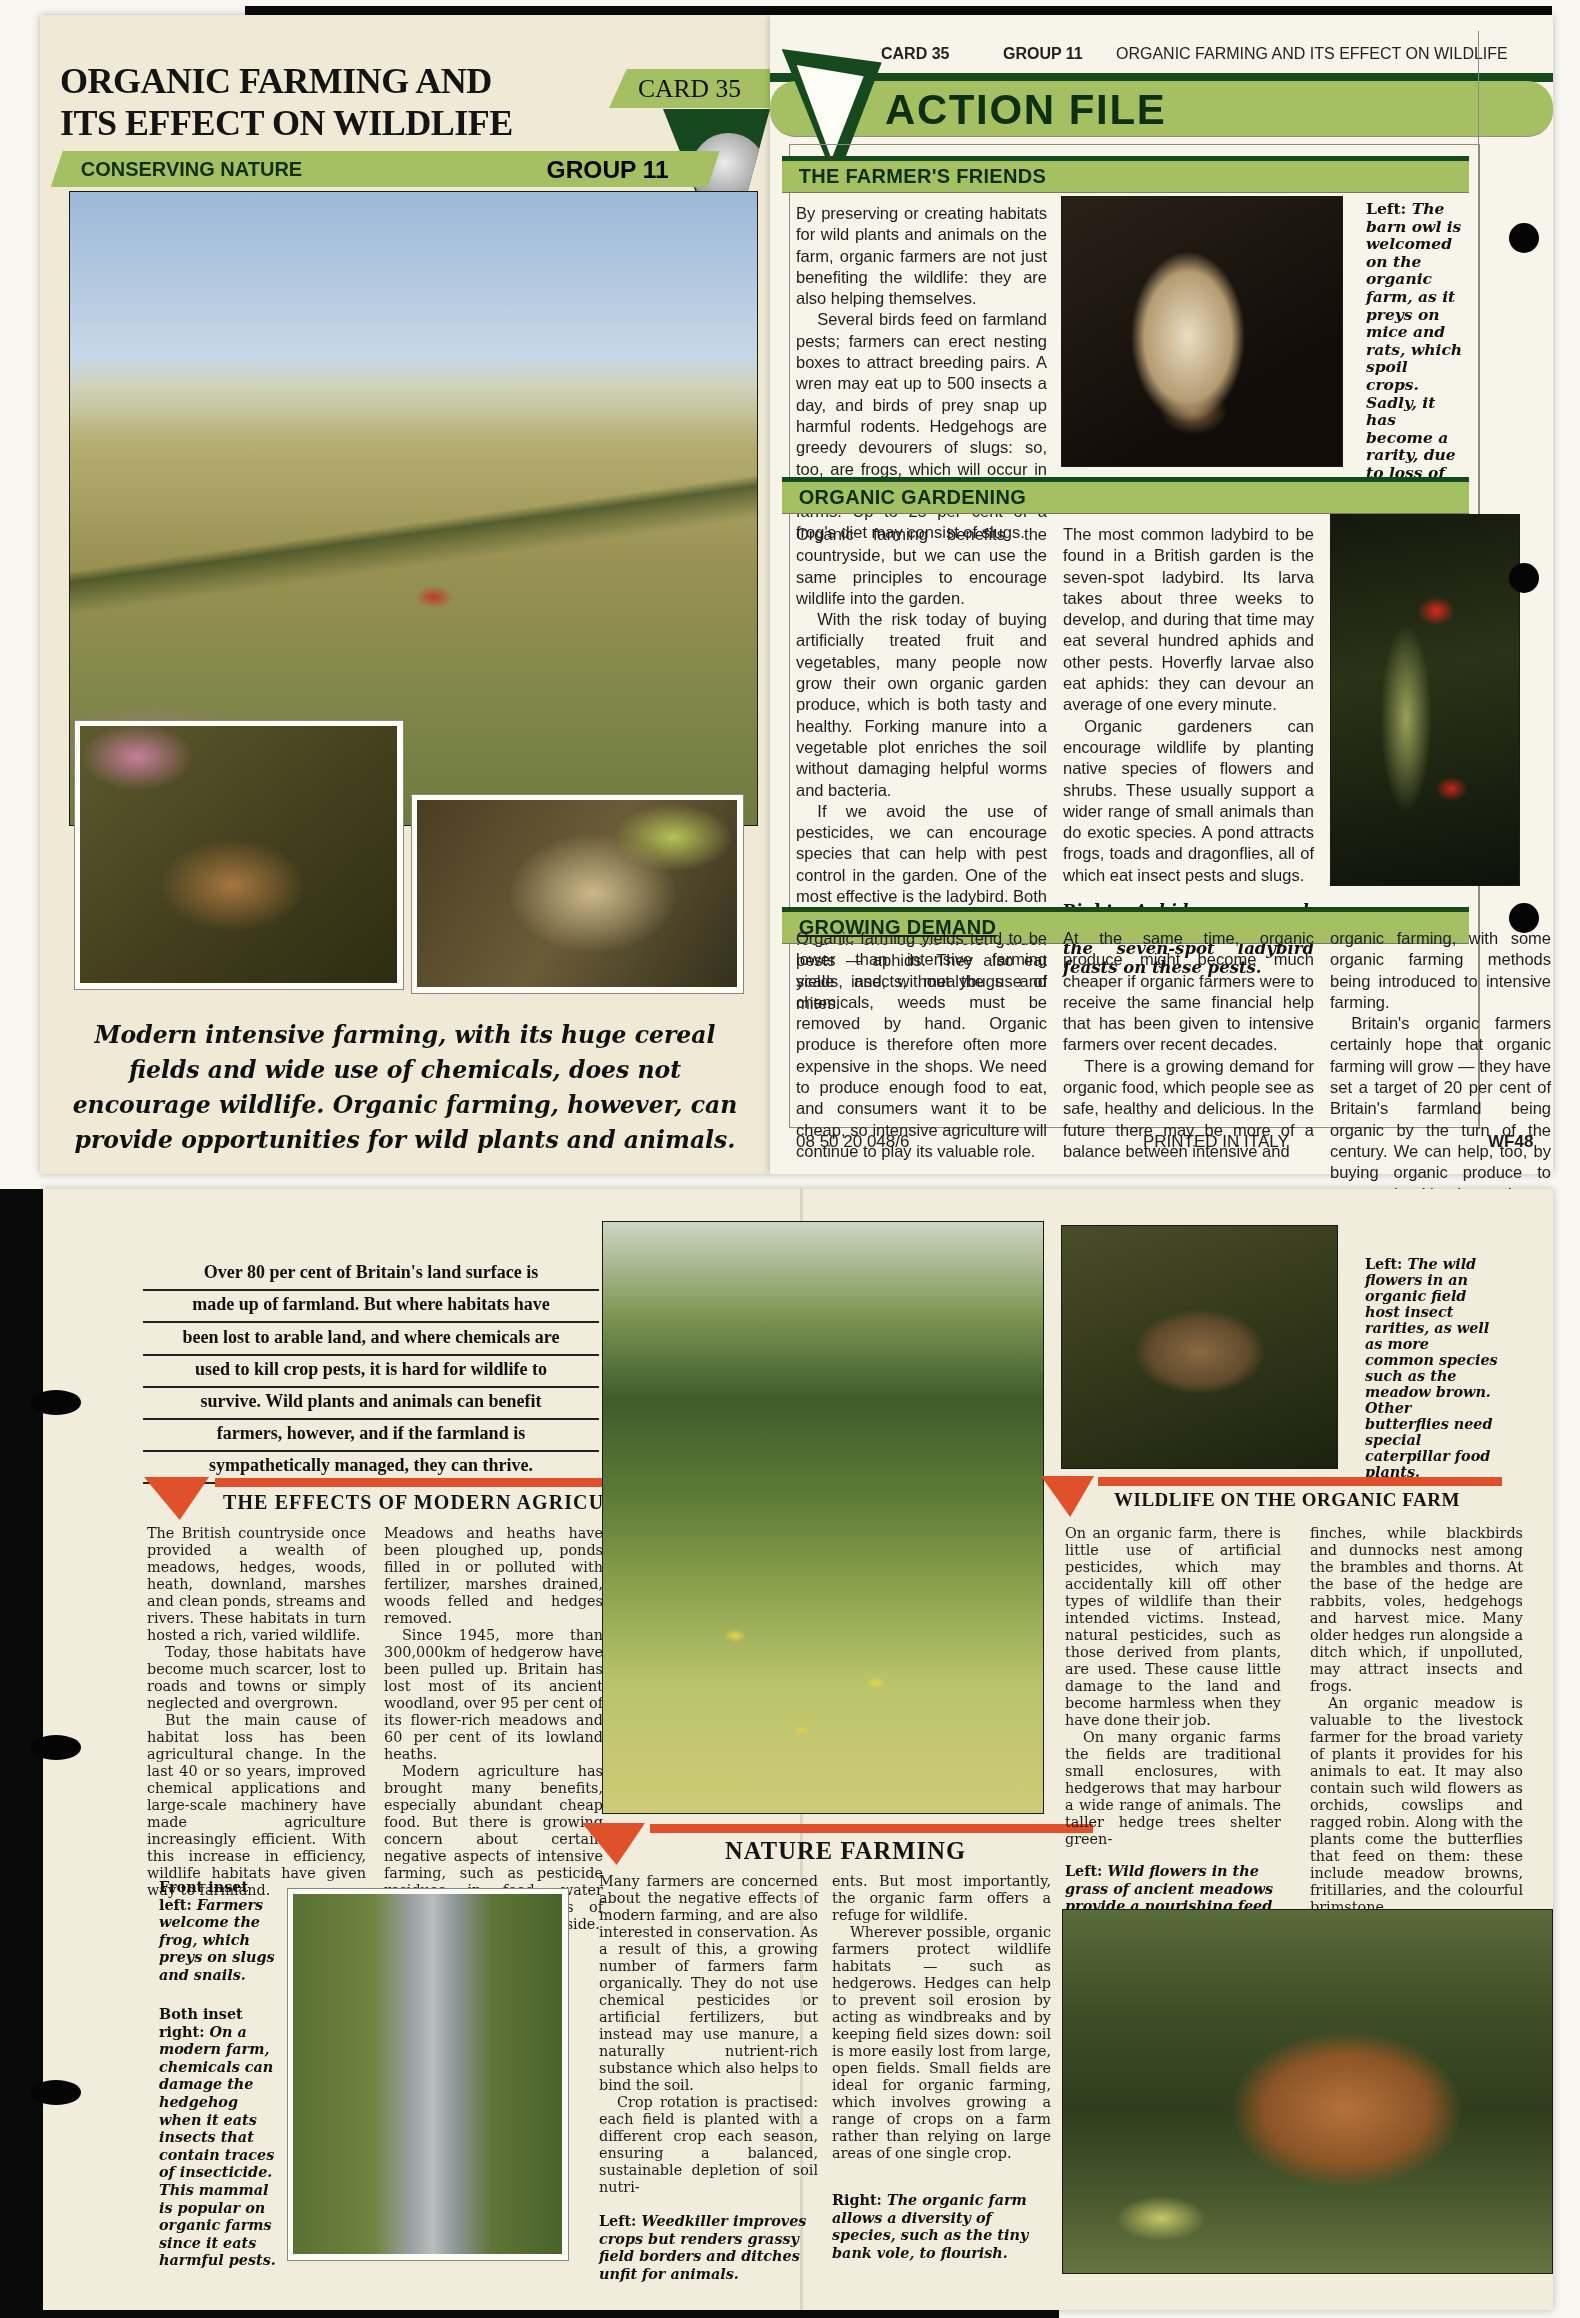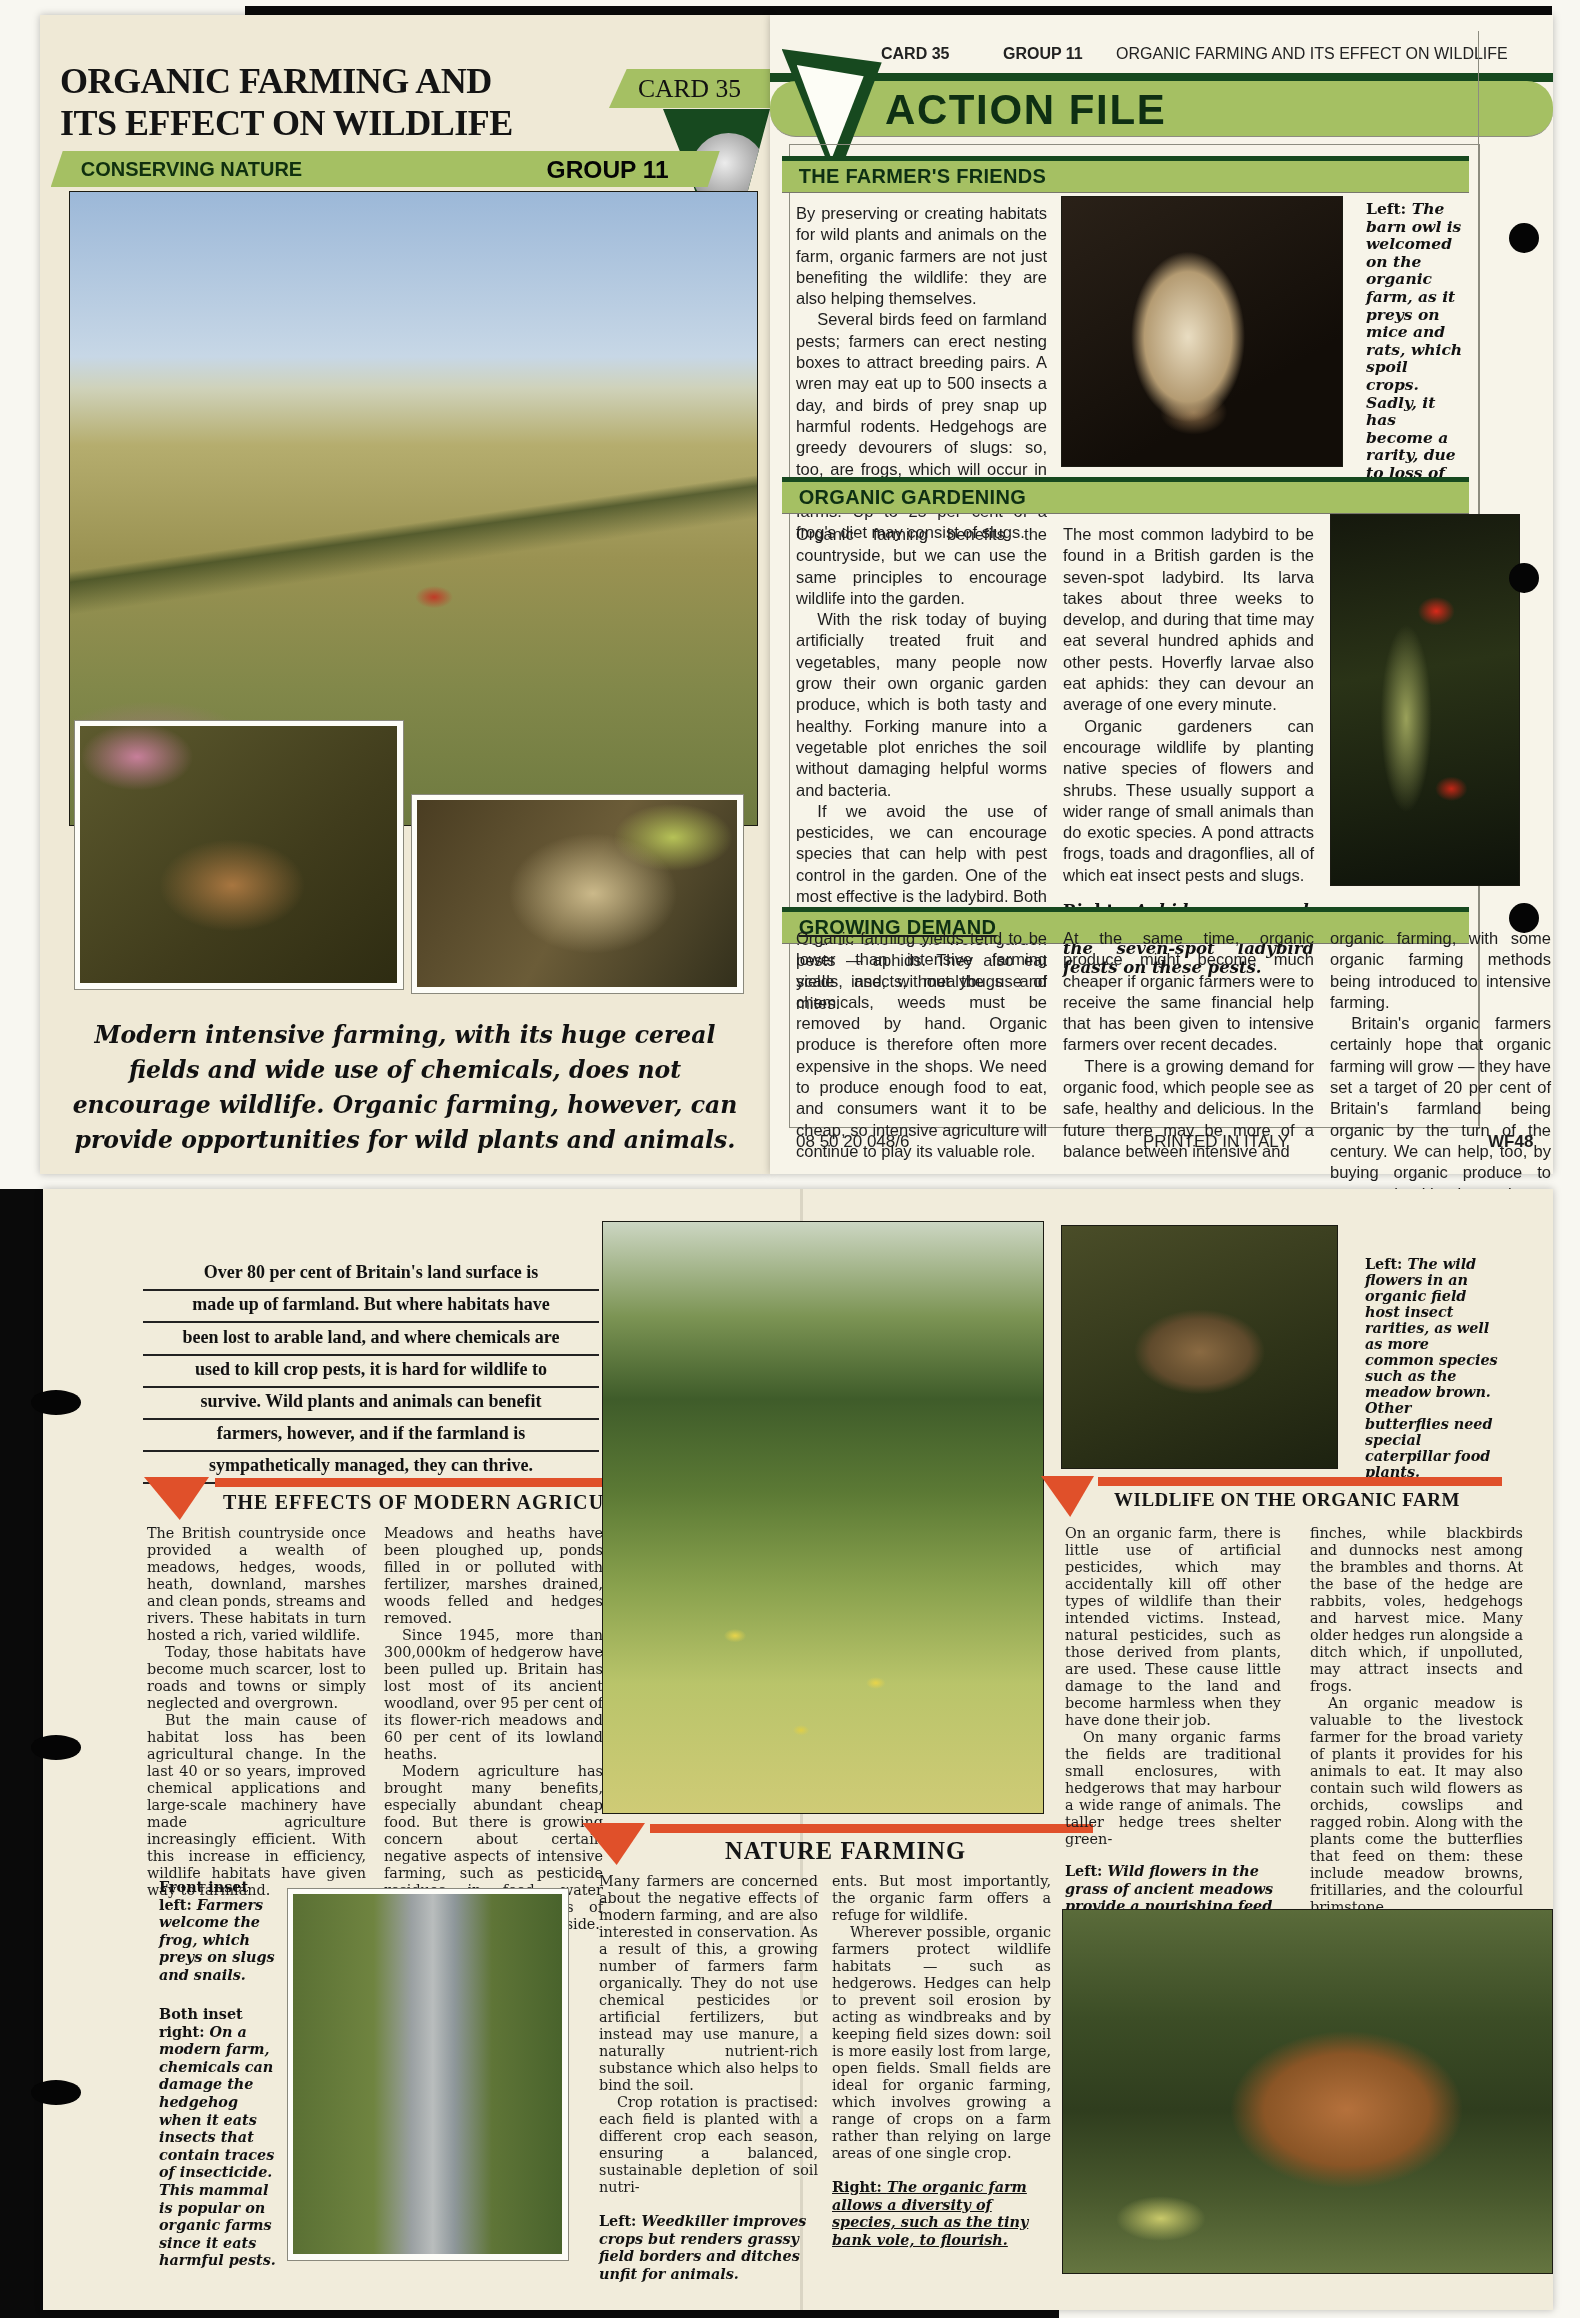--- a/index.html
+++ b/index.html
@@ -271,21 +271,21 @@
       <p>Many farmers are concerned about the negative effects of modern farming, and are also interested in conservation. As a result of this, a growing number of farmers farm organically. They do not use chemical pesticides or artificial fertilizers, but instead may use manure, a naturally nutrient-rich substance which also helps to bind the soil.</p>
       <p>Crop rotation is practised: each field is planted with a different crop each season, ensuring a balanced, sustainable depletion of soil nutri-</p>
       <p class="bcap" style="text-indent:0;margin-top:16px;">
         <span class="lbl">Left: </span>
         <span class="txt">Weedkiller improves crops but renders grassy field borders and ditches unfit for animals.</span>
       </p>
     </div>
     <div class="bcol" style="left:789px;top:684px;">
       <p>ents. But most importantly, the organic farm offers a refuge for wildlife.</p>
       <p>Wherever possible, organic farmers protect wildlife habitats — such as hedgerows. Hedges can help to prevent soil erosion by acting as windbreaks and by keeping field sizes down: soil is more easily lost from large, open fields. Small fields are ideal for organic farming, which involves growing a range of crops on a farm rather than relying on large areas of one single crop.</p>
-      <p class="bcap" style="text-indent:0;margin-top:16px;text-decoration:underline;">
+      <p class="bcap" style="text-indent:0;margin-top:29px;">
         <span class="lbl">Right: </span>
         <span class="txt">The organic farm allows a diversity of species, such as the tiny bank vole, to flourish.</span>
       </p>
     </div>
 
     <div class="photo butterfly-photo"></div>
     <div class="bcap" style="position:absolute;left:1322px;top:67px;width:133px;line-height:16px;">
       <span class="lbl">Left: </span>
       <span class="txt">The wild flowers in an organic field host insect rarities, as well as more common species such as the meadow brown. Other butterflies need special caterpillar food plants.</span>
     </div>

